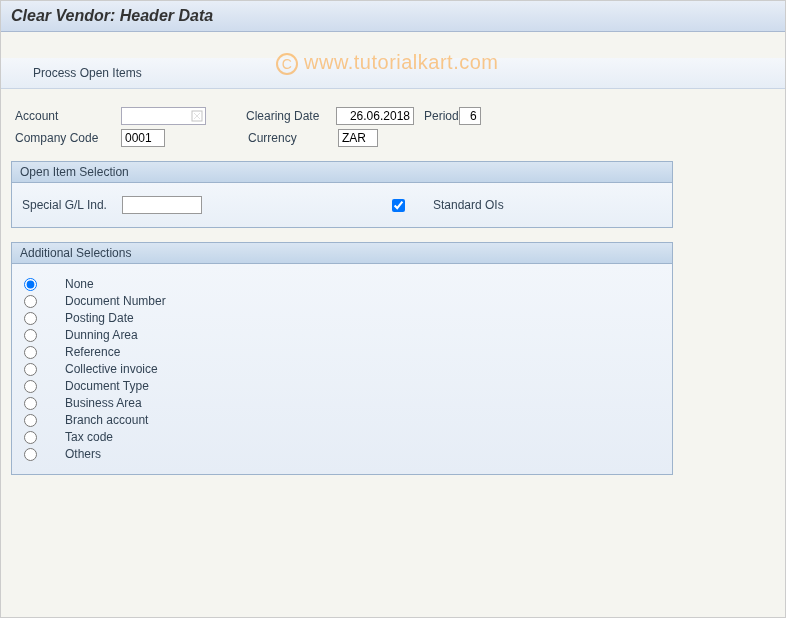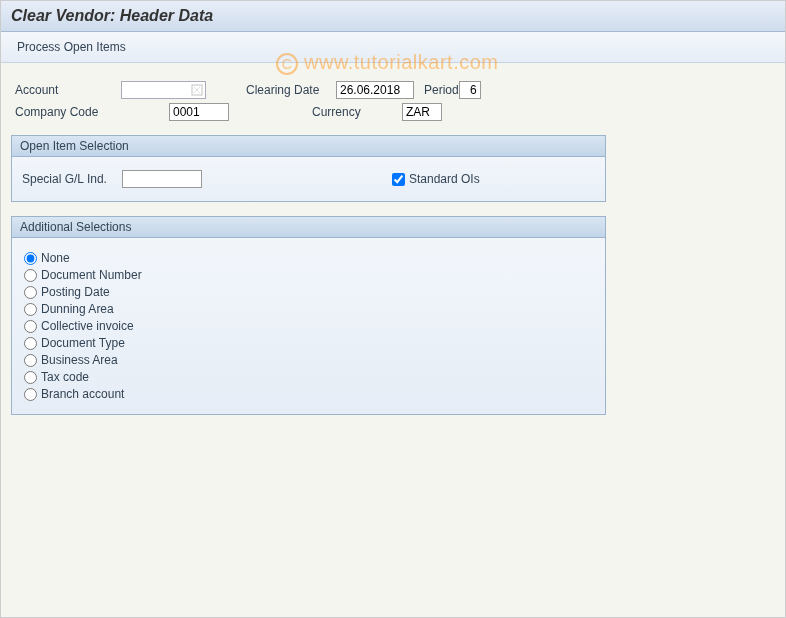--- a/index.html
+++ b/index.html
@@ -20,21 +20,22 @@
     border-bottom: 1px solid #a8b8d0;
     padding: 6px 10px;
     font-size: 16px;
     font-weight: bold;
     font-style: italic;
     color: #333;
   }
   .toolbar {
     background: linear-gradient(to bottom, #f4f7fb 0%, #e6edf6 100%);
     border-bottom: 1px solid #c8d4e4;
-    padding: 6px 10px;
+    padding: 6px 26px;
+    margin-top: 26px;
   }
   .toolbar-btn {
     display: inline-block;
     background: transparent;
     border: none;
     padding: 2px 6px;
     color: #345;
     cursor: pointer;
     font-size: 12px;
   }
@@ -54,21 +55,21 @@
   .field {
     border: 1px solid #999;
     background: #fff;
     height: 18px;
     padding: 1px 3px;
     font-size: 12px;
     font-family: Arial, sans-serif;
   }
   .group {
     margin: 14px 0 8px 0;
-    width: 595px;
+    width: 662px;
   }
   .group-header {
     background: linear-gradient(to bottom, #d9e5f2 0%, #c2d5e9 100%);
     border: 1px solid #9db3cc;
     padding: 3px 8px;
     color: #345;
     font-size: 12px;
   }
   .group-body {
     border: 1px solid #9db3cc;
@@ -78,20 +79,21 @@
   }
   .group-body.tall {
     padding: 10px 12px;
     background: linear-gradient(to bottom, #f2f6fb 0%, #e6edf6 100%);
   }
   .radio-row, .check-row {
     display: flex;
     align-items: flex-end;
     margin: 3px 0;
     color: #345;
+    gap: 24px;
   }
   input[type=radio], input[type=checkbox] {
     margin: 0 4px 0 0;
     width: 13px;
     height: 13px;
   }
   .gap { width: 40px; }
   .lbl2 { width: 90px; color: #345; }
   .period-lbl { margin-left: 10px; color:#345; }
   .watermark {
@@ -148,28 +150,28 @@
   <div class="row">
     <div class="lbl">Account</div>
     <div class="search-icon-box">
       <svg width="12" height="12" viewBox="0 0 12 12">
           <rect x="1" y="1" width="10" height="10" fill="none" stroke="#888" stroke-width="1"></rect>
           <path d="M3 3 L9 9 M9 3 L3 9" stroke="#888" stroke-width="0.5"></path>
         </svg>
     </div>
     <div class="gap"></div>
     <div class="lbl2">Clearing Date</div>
-    <input class="field" style="width: 78px;" value="26.06.2018">
+    <input class="field" style="width: 78px; text-align: right;" value="26.06.2018">
     <span class="period-lbl">Period</span>
     <input class="field" style="width: 22px; text-align: right;" value="6">
   </div>
 
   <div class="row">
     <div class="lbl">Company Code</div>
-    <input class="field" style="width: 60px; margin-left: 48px;" value="0001">
+    <input class="field" style="width: 44px;" value="0001">
     <div style="width:83px"></div>
     <div class="lbl2">Currency</div>
     <input class="field" style="width: 40px;" value="ZAR">
   </div>
 
   <div class="group">
     <div class="group-header">Open Item Selection</div>
     <div class="group-body">
       <div class="row" style="margin:0">
         <div style="width:100px;color:#345">Special G/L Ind.</div>
@@ -198,34 +200,42 @@
         <label class="radio-row">
           <input type="radio" name="addsel" style="">
           <span>Posting Date</span>
         </label>
         <label class="radio-row">
           <input type="radio" name="addsel" style="">
           <span>Dunning Area</span>
         </label>
         <label class="radio-row">
           <input type="radio" name="addsel" style="">
+          <span>Reference</span>
+        </label>
+        <label class="radio-row">
+          <input type="radio" name="addsel" style="">
           <span>Collective invoice</span>
         </label>
         <label class="radio-row">
           <input type="radio" name="addsel" style="">
           <span>Document Type</span>
         </label>
         <label class="radio-row">
           <input type="radio" name="addsel" style="">
           <span>Business Area</span>
         </label>
         <label class="radio-row">
           <input type="radio" name="addsel" style="">
+          <span>Branch account</span>
+        </label>
+        <label class="radio-row">
+          <input type="radio" name="addsel" style="">
           <span>Tax code</span>
         </label>
         <label class="radio-row">
           <input type="radio" name="addsel" style="">
-          <span>Branch account</span>
+          <span>Others</span>
         </label>
       </div>
   </div>
 
 </div>
 
 </body></html>

